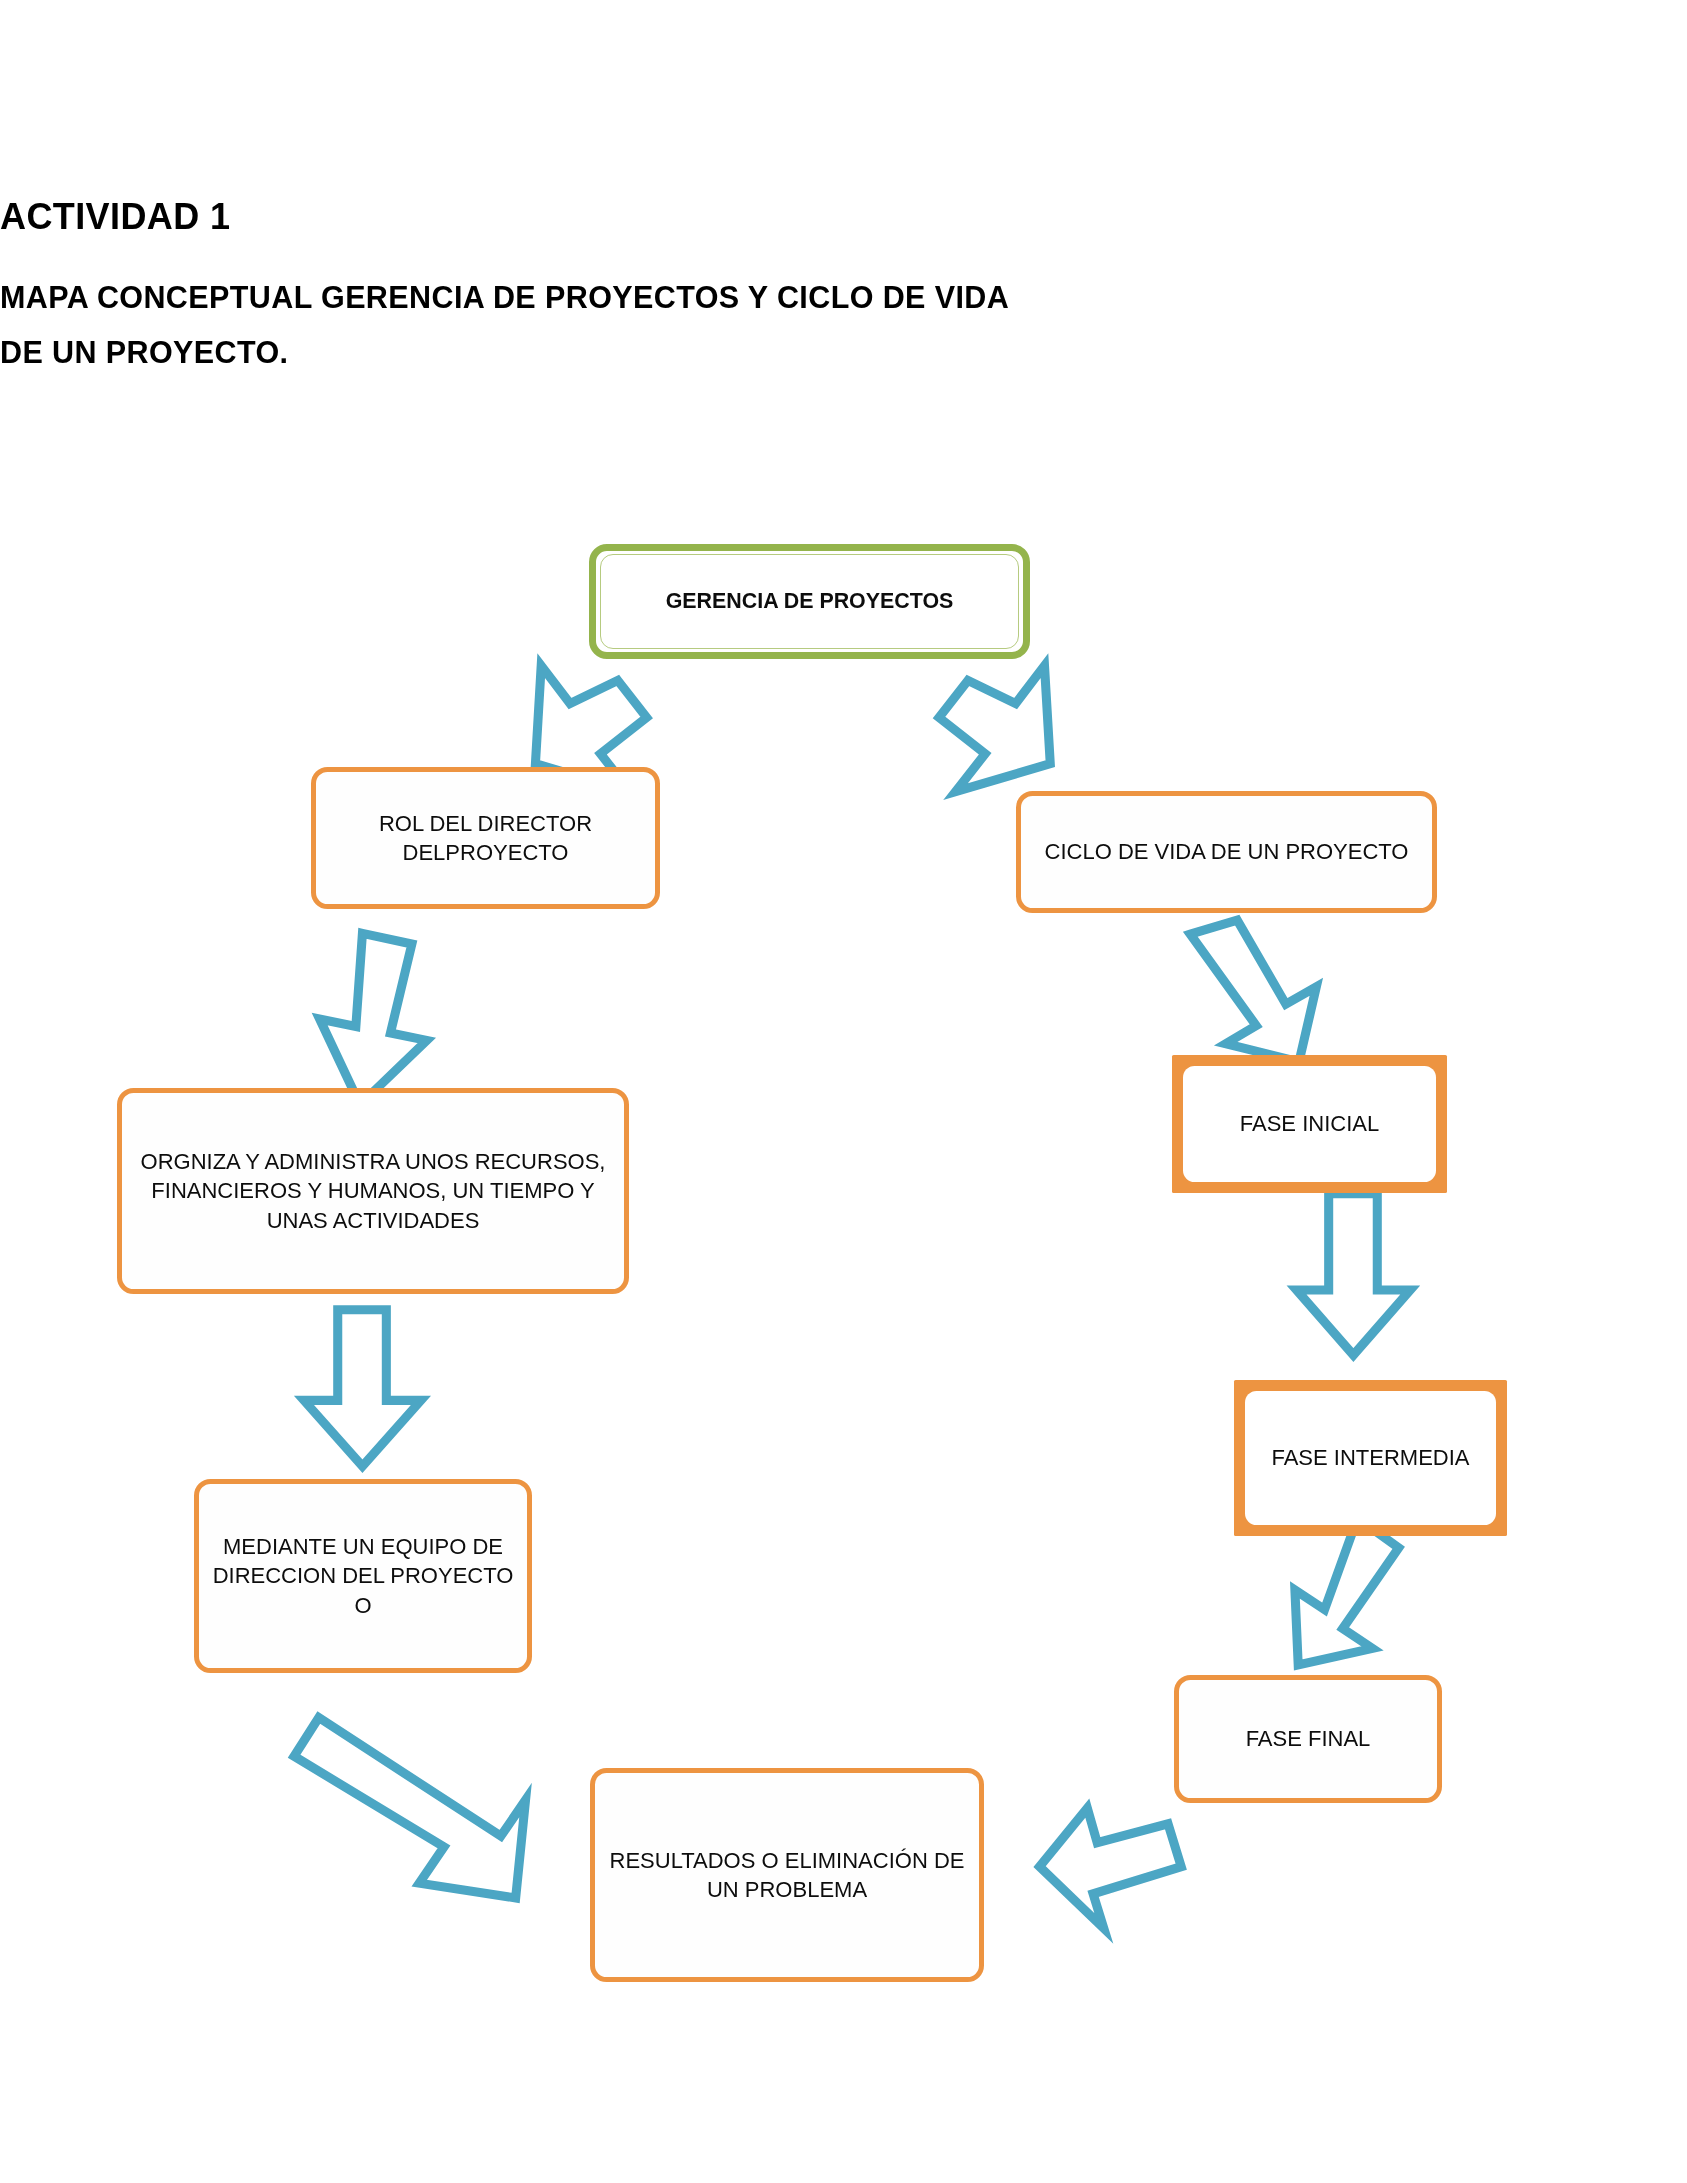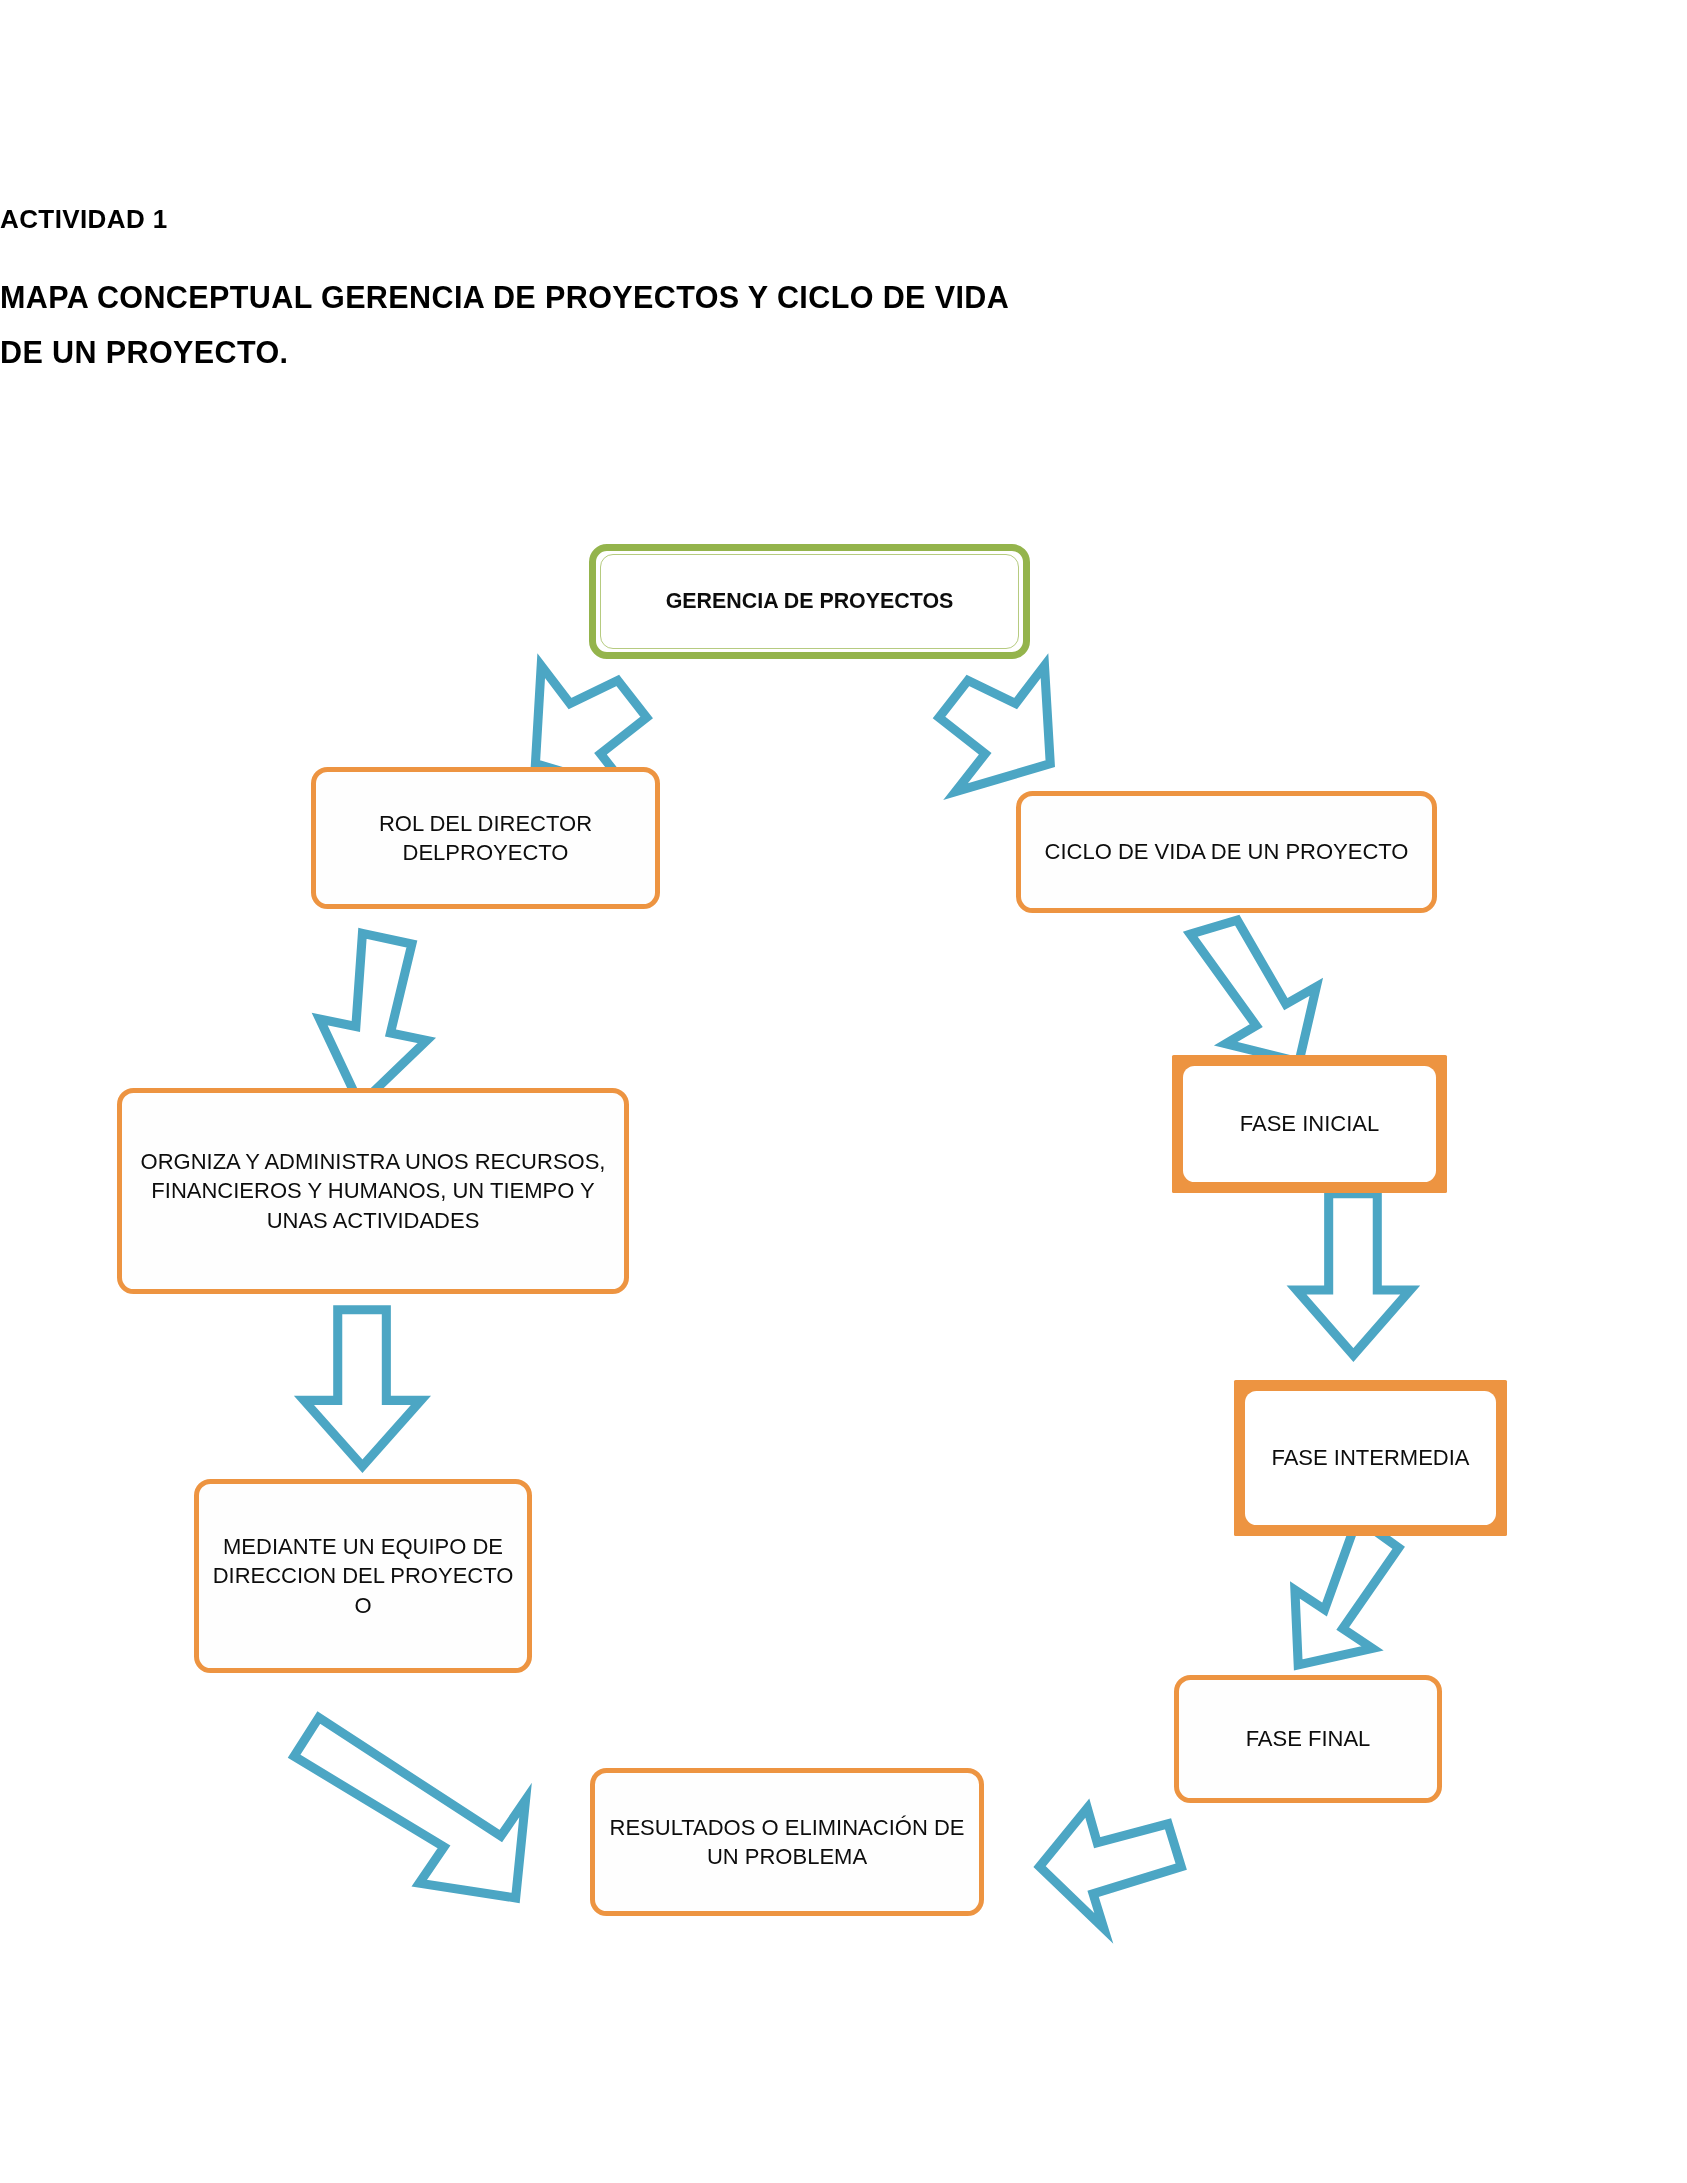--- a/index.html
+++ b/index.html
@@ -2,21 +2,21 @@
 <html style="font-size:13px"><head>
 <meta charset="utf-8">
 <style>
   html,body{margin:0;padding:0;background:#ffffff;}
   body{width:1687px;height:2183px;position:relative;overflow:hidden;
        font-family:"Liberation Sans",sans-serif;}
   .t-line{
     color:#000;font-weight:bold;font-family:"Liberation Sans",sans-serif;
     letter-spacing:0.4px;
   }
-  .t1{font-size:26px;position:absolute;left:0;top:204px;width:1687px;}
+  .t1{font-size:36px;position:absolute;left:0;top:196px;width:1687px;}
   .t2{font-size:30.5px;position:absolute;left:0;top:280px;width:1687px;}
   .t3{font-size:30.5px;position:absolute;left:0;top:335px;width:1687px;}
 
   
   .node{position:absolute;box-sizing:border-box;display:flex;
         align-items:center;justify-content:center;text-align:center;
         color:#0d0d0d;background:#fefefe;}
   .node .txt{display:block;line-height:1.33;padding:0 11.5px;}
 
   
@@ -96,21 +96,21 @@
 </div>
 
 <div class="node node-orange" style="left:117px;top:1088px;width:512px;height:206px;">
   <span class="txt">ORGNIZA Y ADMINISTRA UNOS RECURSOS, FINANCIEROS Y HUMANOS, UN TIEMPO Y UNAS ACTIVIDADES</span>
 </div>
 
 <div class="node node-orange" style="left:194px;top:1479px;width:338px;height:194px;">
   <span class="txt">MEDIANTE UN EQUIPO DE DIRECCION DEL PROYECTO O</span>
 </div>
 
-<div class="node node-orange" style="left:590px;top:1768px;width:394px;height:148px;">
+<div class="node node-orange" style="left:590px;top:1768px;width:394px;height:214px;">
   <span class="txt">RESULTADOS O ELIMINACIÓN DE UN PROBLEMA</span>
 </div>
 
 <div class="node node-orange-band" style="left:1172px;top:1055px;width:275px;height:138px;">
   <div class="inner">
     <span class="txt">FASE INICIAL</span>
   </div>
 </div>
 
 <div class="node node-orange-band" style="left:1234px;top:1380px;width:273px;height:156px;">

